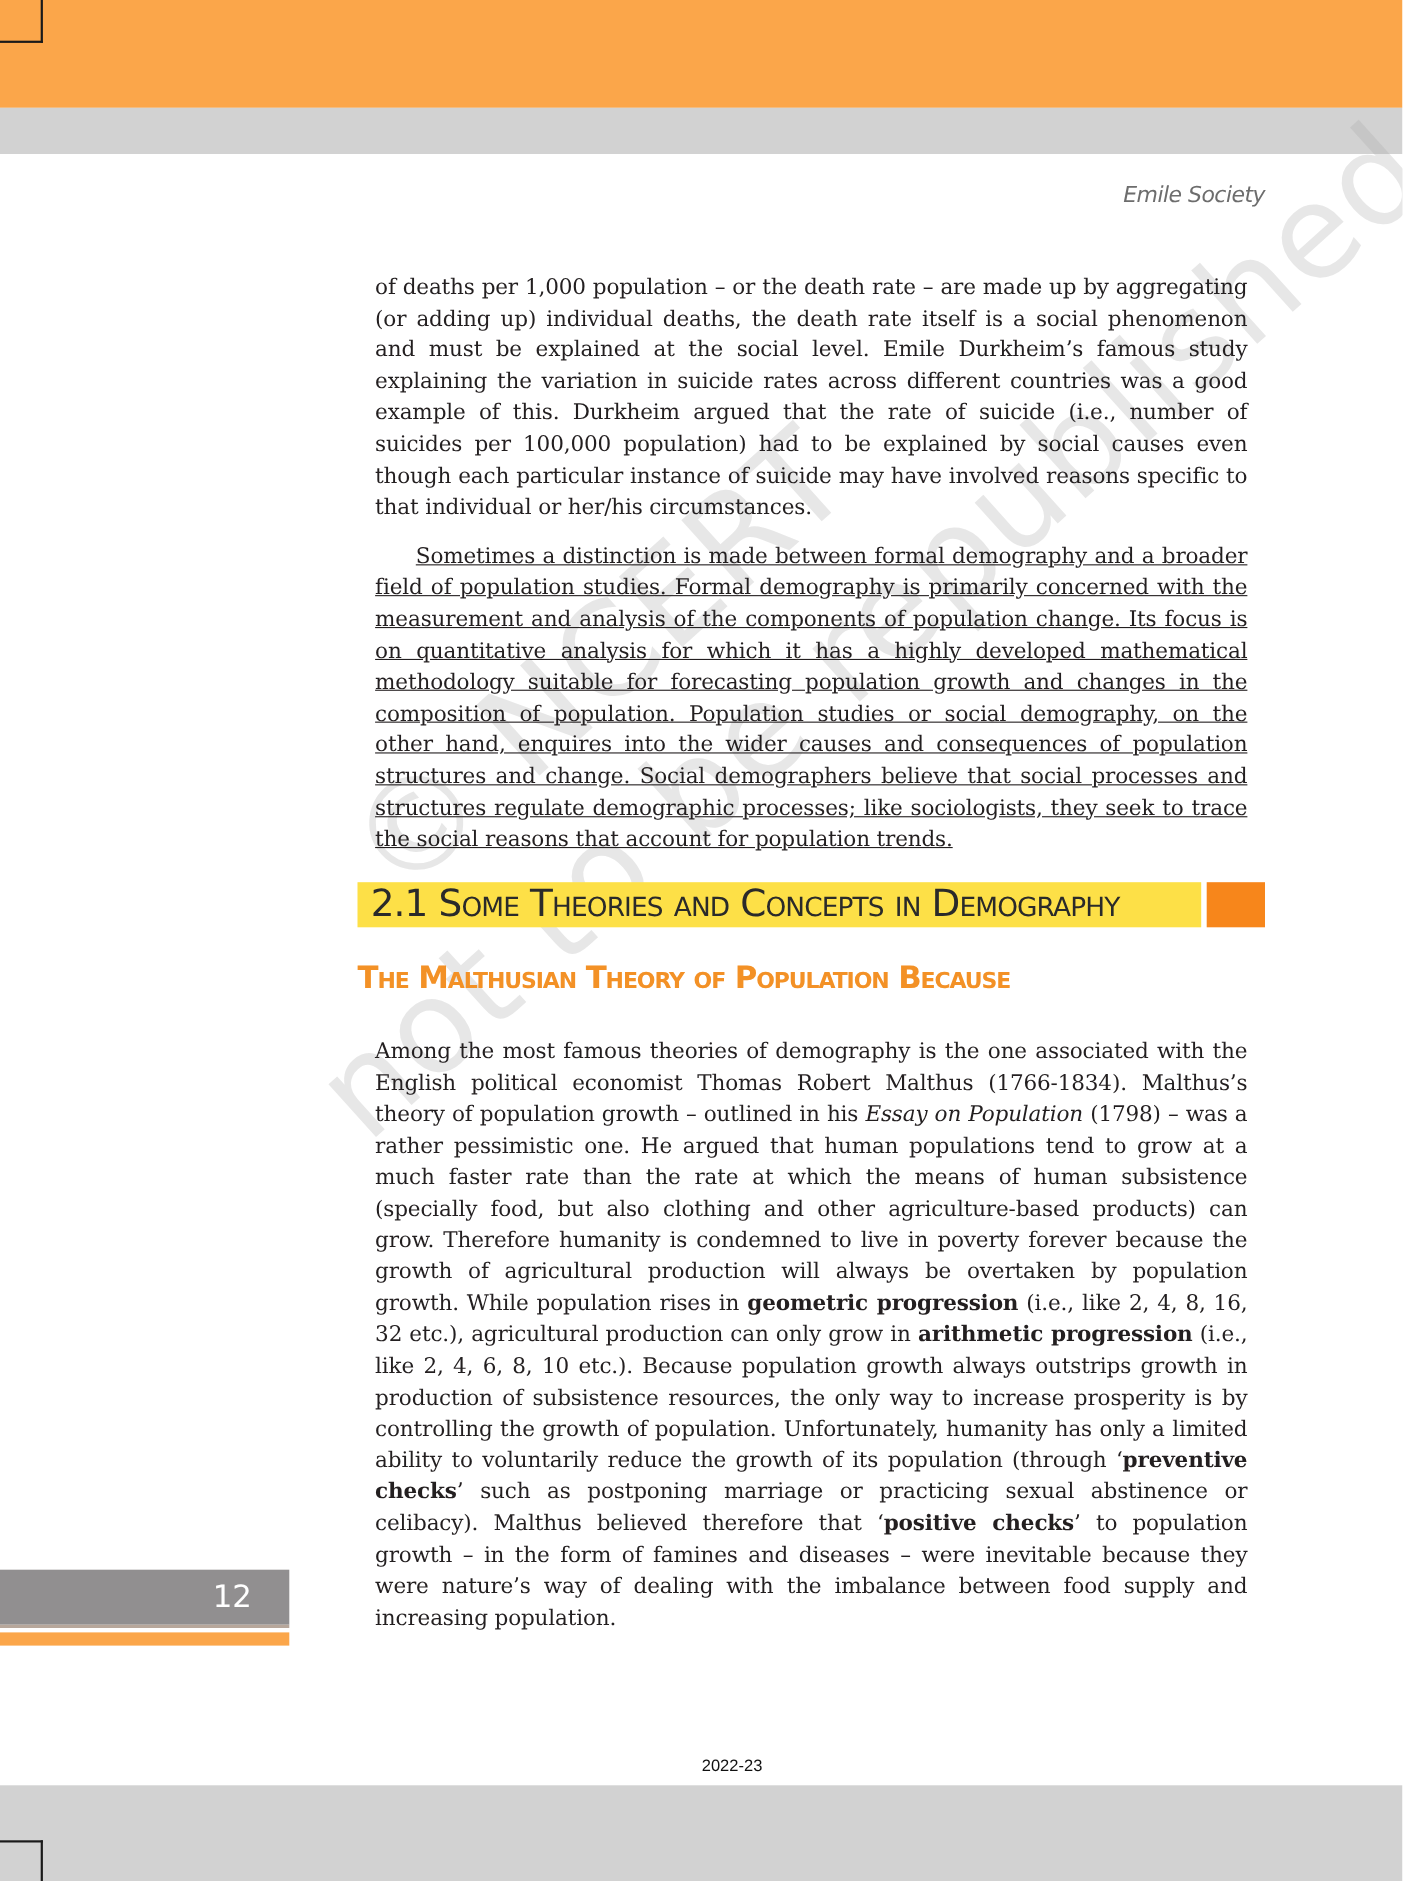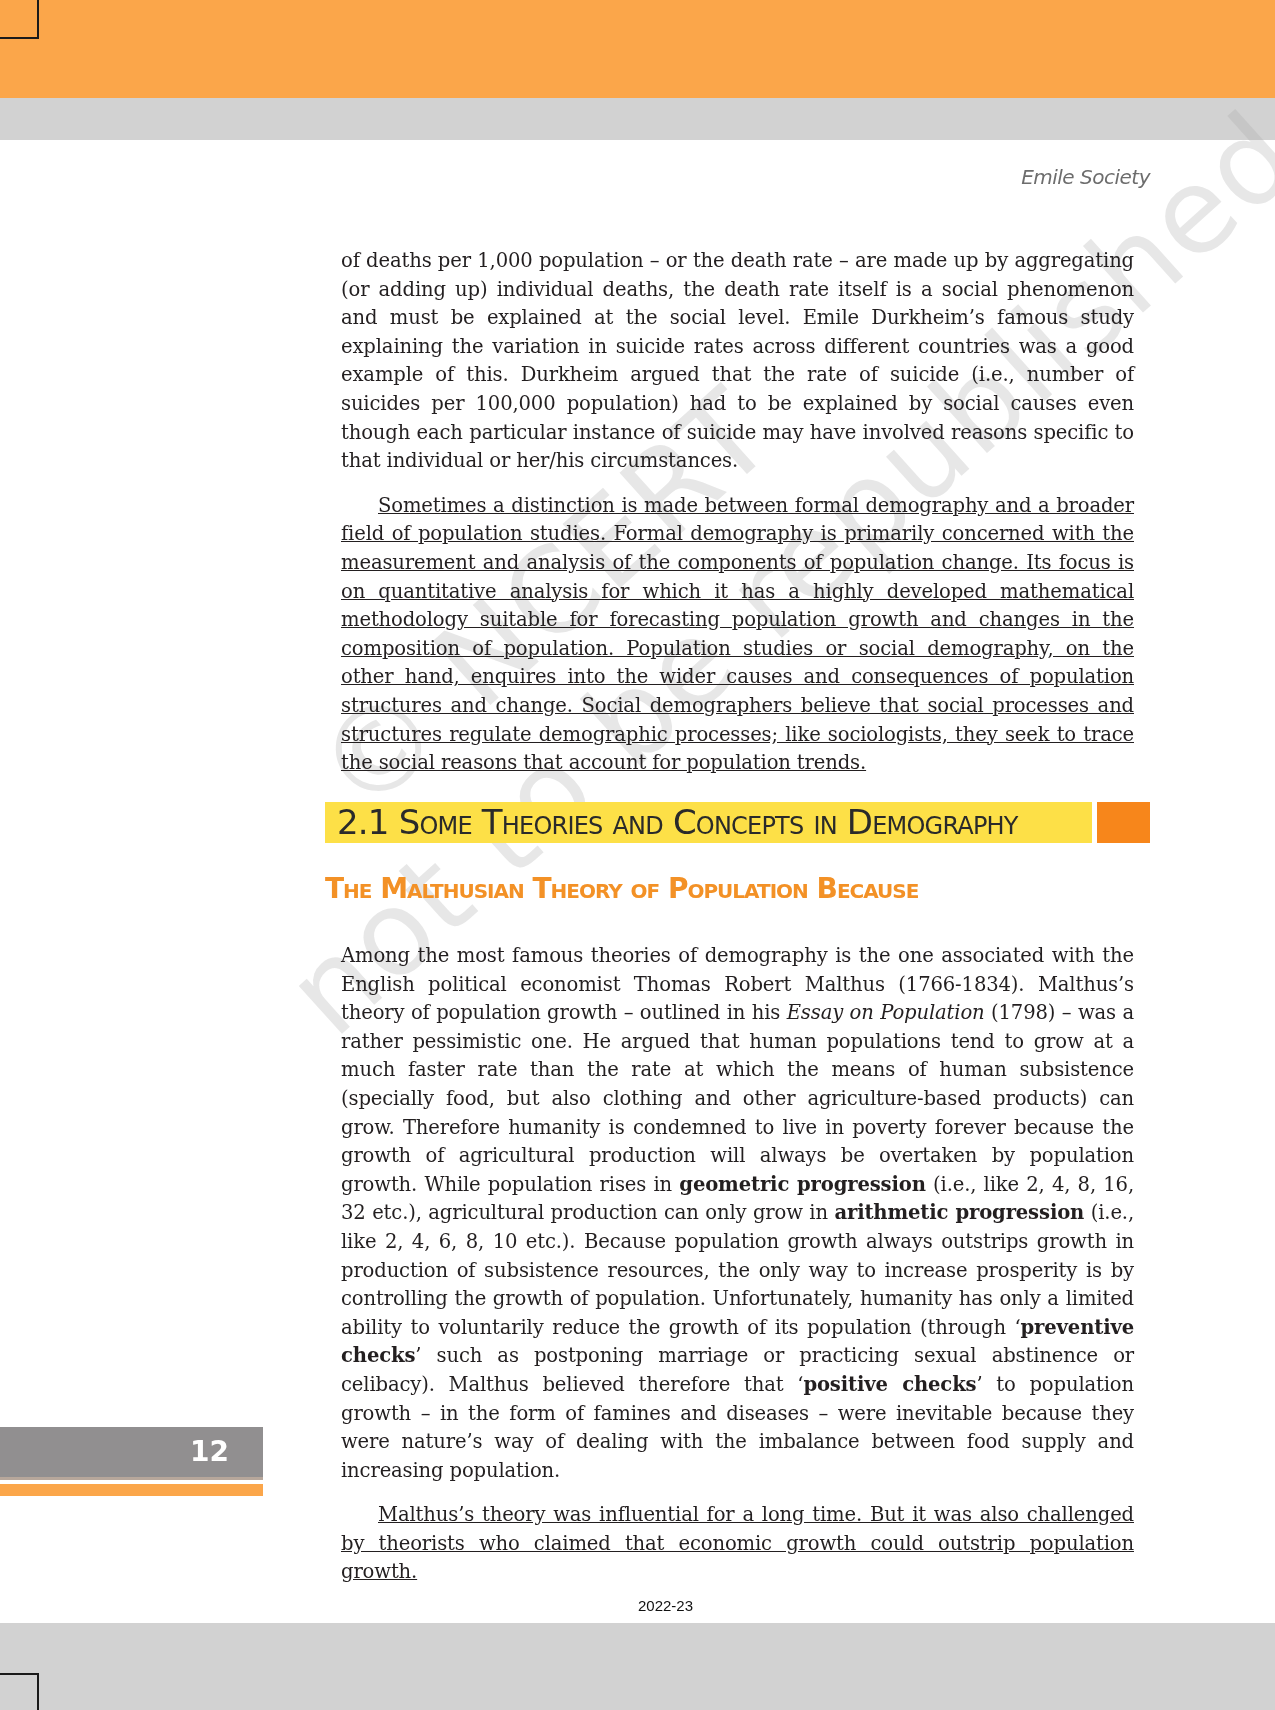--- a/index.html
+++ b/index.html
@@ -56,21 +56,21 @@
   }
 
   .content2 { position: absolute; left: 325px; top: 926px; width: 825px; }
 
   .page-tab { position: absolute; left: 0; top: 1427px; width: 263px; height: 50px; background: #918f90; }
   .page-tab-line { position: absolute; left: 0; top: 1477px; width: 263px; height: 3px; background: #b7a79b; }
   .page-tab-orange { position: absolute; left: 0; top: 1484px; width: 263px; height: 12px; background: #fba64a; }
   .page-number {
     position: absolute; right: 34px; top: 0; line-height: 50px;
     font-family: "DejaVu Sans", "Liberation Sans", sans-serif;
-    font-size: 28px; font-weight: bold; color: #ffffff;
+    font-size: 28px; font-weight: normal; color: #ffffff;
   }
 
   .footer-year {
     position: absolute; left: 0; width: 1275px; top: 1597px; text-align: center;
     font-family: "Liberation Sans", "DejaVu Sans", sans-serif; font-size: 15px; color: #111; margin-left: 28px;
   }
 </style>
 </head>
 <body>
 
@@ -90,21 +90,20 @@
   <p class="body indent gap">Sometimes a distinction is made between formal demography and a broader field of population studies. Formal demography is primarily concerned with the measurement and analysis of the components of population change.  Its focus is on quantitative analysis for which it has a highly developed mathematical methodology suitable for forecasting population growth and changes in the composition of population.  Population studies or social demography, on the other hand, enquires into the wider causes and consequences of population structures and change.  Social demographers believe that social processes and structures regulate demographic processes; like sociologists, they seek to trace the social reasons that account for population trends.</p>
 </div>
 
 <div class="section-heading">2.1 Some Theories and Concepts in Demography</div>
 <div class="section-square"></div>
 
 <div class="sub-heading">The Malthusian Theory of Population Because</div>
 
 <div class="content2">
   <p class="body"><span>Among the most famous theories of demography is the one associated with the English political economist Thomas Robert Malthus (1766-1834).  Malthus’s theory of population growth – outlined in his </span><i>Essay on Population</i><span> (1798) – was a rather pessimistic one.  He argued that human populations tend to grow at a much faster rate than the rate at which the means of human subsistence (specially food, but also clothing and other agriculture-based products) can grow.  Therefore humanity is condemned to live in poverty forever because the growth of agricultural production will always be overtaken by population growth. While population rises in </span><b>geometric progression</b><span> (i.e., like 2, 4, 8, 16, 32 etc.), agricultural production can only grow in </span><b>arithmetic progression</b><span>  (i.e., like 2, 4, 6, 8, 10 etc.). Because population growth always outstrips growth in production of subsistence resources, the only way to increase prosperity is by controlling the growth of population.  Unfortunately, humanity has only a limited ability to voluntarily reduce the growth of its population (through ‘</span><b>preventive checks</b><span>’ such as postponing marriage or practicing sexual abstinence or celibacy). Malthus believed therefore that ‘</span><b>positive checks</b><span>’ to population growth – in the form of famines and diseases – were inevitable because they were nature’s way of dealing with the imbalance between food supply and increasing population.</span></p>
-  <p class="body indent gap">Malthus’s theory was influential for a long time.  But it was also challenged by theorists who claimed that economic growth could outstrip population growth.</p>
 </div>
 
 <div class="page-tab">
   <span class="page-number">12</span>
 </div>
 <div class="page-tab-line"></div>
 <div class="page-tab-orange"></div>
 
 <div class="footer-year">2022-23</div>
 

